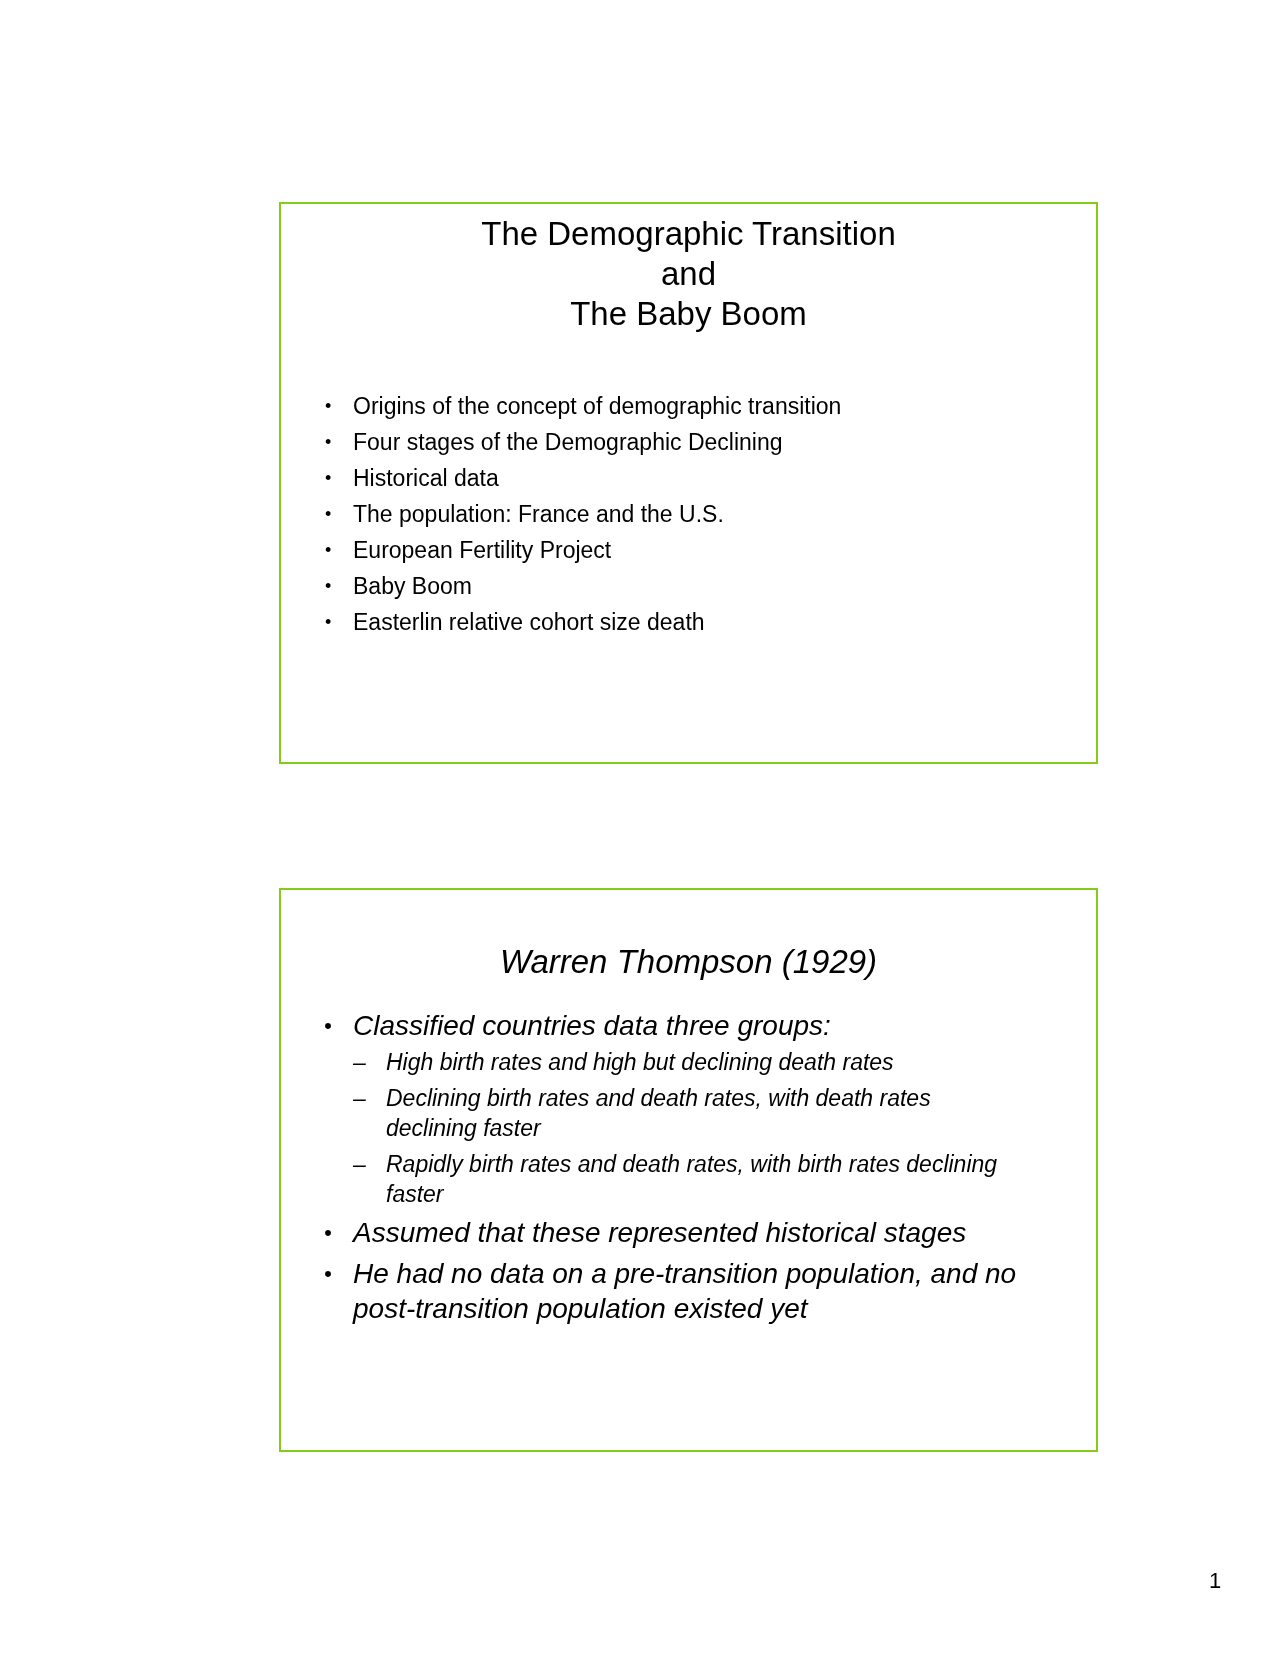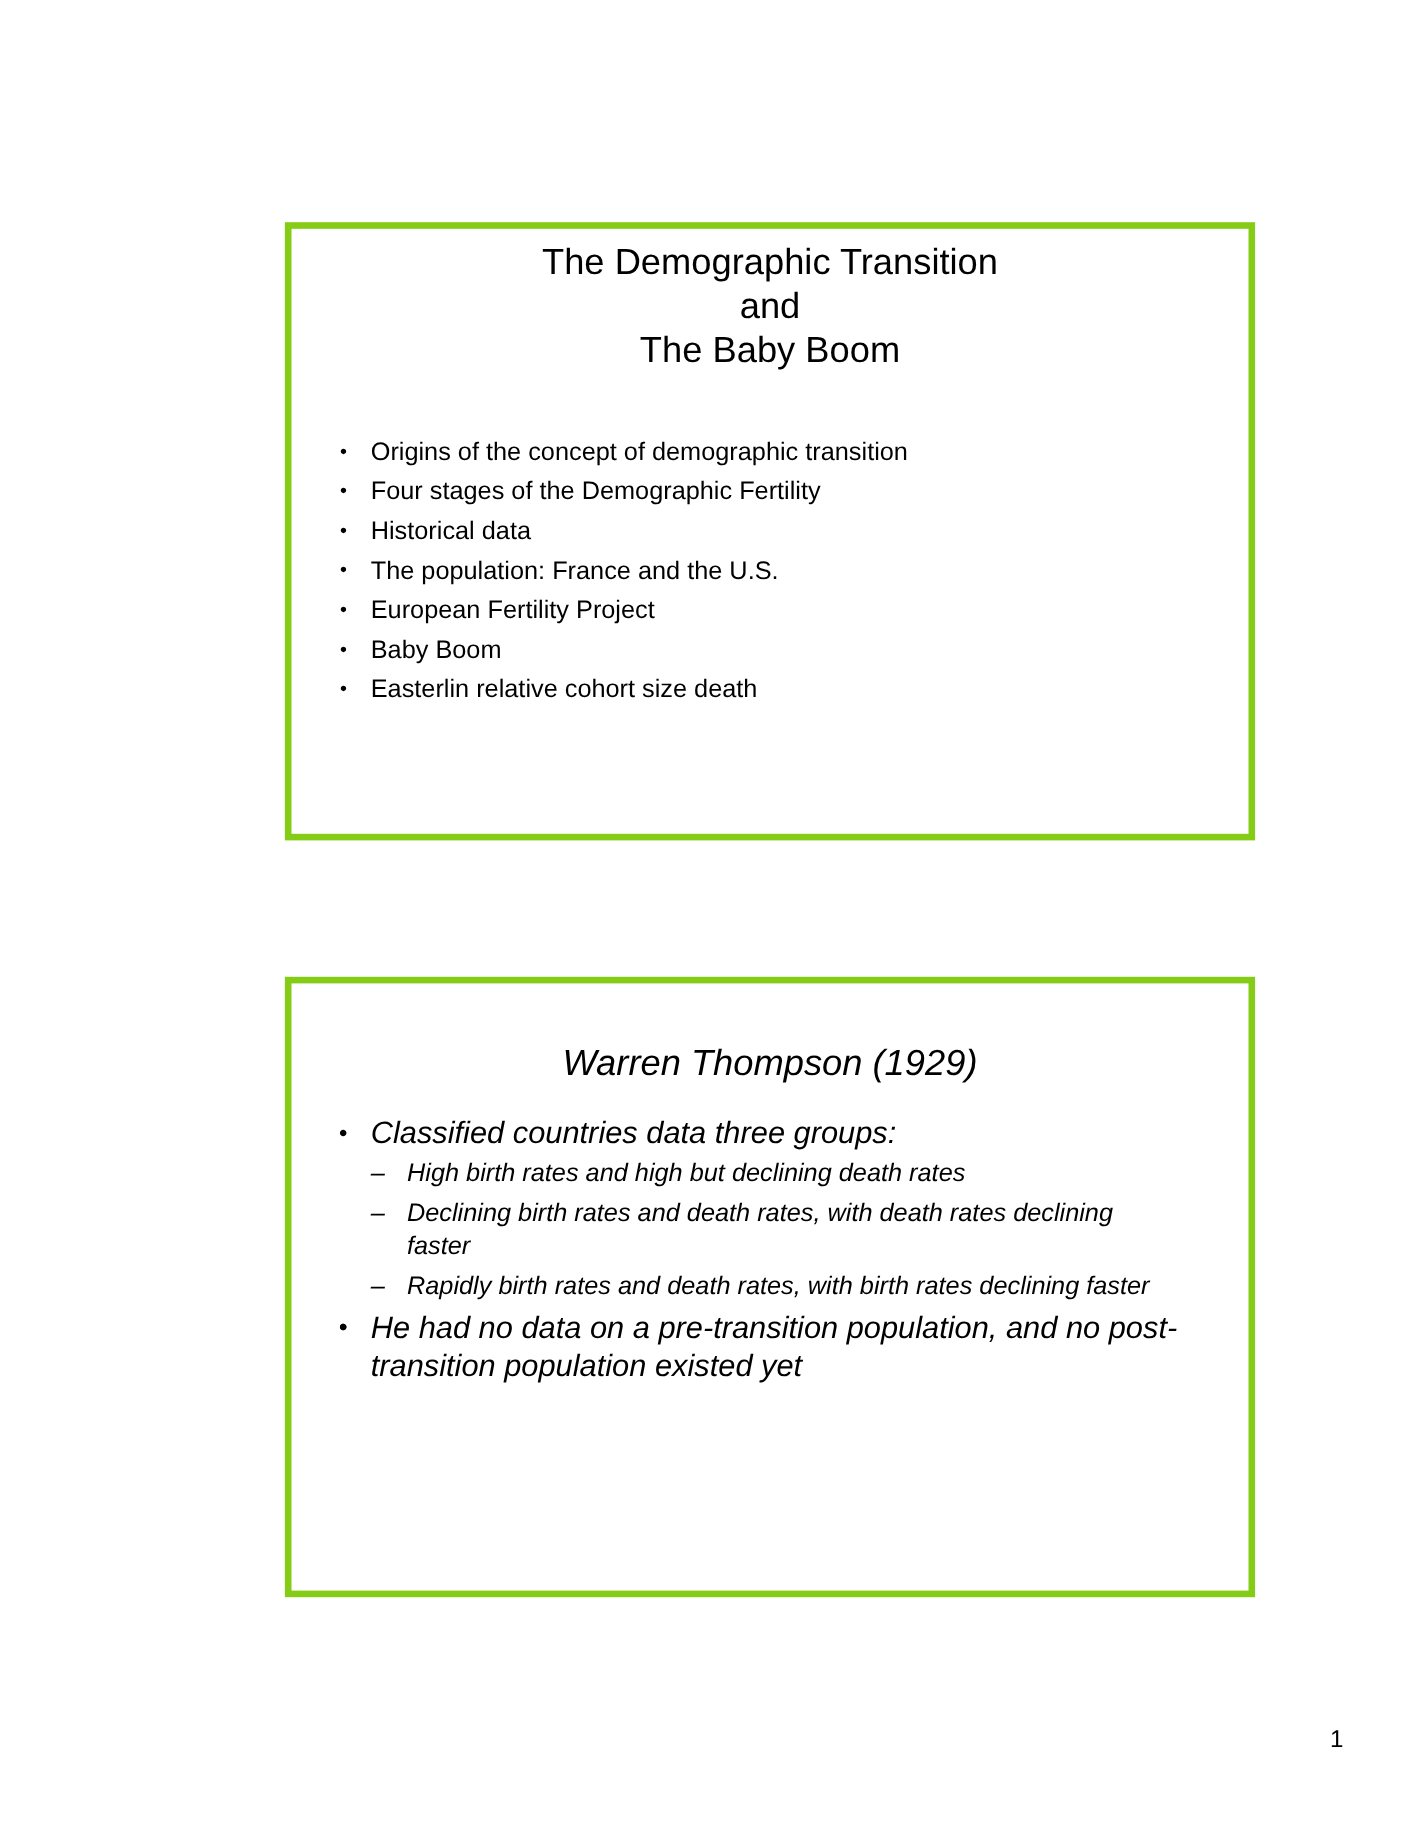--- a/index.html
+++ b/index.html
@@ -2,23 +2,23 @@
 <html><head>
   <meta charset="utf-8">
   <style>
     html, body { margin: 0; padding: 0; background: #ffffff; }
     body {
       width: 1280px; height: 1656px; position: relative; overflow: hidden;
       font-family: "Liberation Sans", sans-serif; color: #000000;
     }
     .slide {
       position: absolute;
-      left: 259px;
-      width: 882px;
-      border: 6px solid #84cc16;
+      left: 279px;
+      width: 819px;
+      border: 2px solid #84cc16;
       background: #ffffff;
       box-sizing: border-box;
     }
     #slide-1 { top: 202px; height: 562px; }
     #slide-2 { top: 888px; height: 564px; font-style: italic; }
 
     .title {
       text-align: center;
       font-size: 33px;
       line-height: 40px;
@@ -63,21 +63,21 @@
 <body>
 
 <div class="slide" id="slide-1">
   <div class="title">
     <div>The Demographic Transition</div>
     <div>and</div>
     <div>The Baby Boom</div>
   </div>
   <ul class="bullets">
     <li><span class="bullet-dot">•</span><span>Origins of the concept of demographic transition</span></li>
-    <li><span class="bullet-dot">•</span><span>Four stages of the Demographic Fertility</span></li>
+    <li><span class="bullet-dot">•</span><span>Four stages of the Demographic Declining</span></li>
     <li><span class="bullet-dot">•</span><span>Historical data</span></li>
     <li><span class="bullet-dot">•</span><span>The population: France and the U.S.</span></li>
     <li><span class="bullet-dot">•</span><span>European Fertility Project</span></li>
     <li><span class="bullet-dot">•</span><span>Baby Boom</span></li>
     <li><span class="bullet-dot">•</span><span>Easterlin relative cohort size death</span></li>
   </ul>
 </div>
 
 <div class="slide" id="slide-2">
   <div class="title">
@@ -88,20 +88,21 @@
       <span class="bullet-dot">•</span>
       <span>Classified countries data three groups:</span>
       <ul class="sub">
         <li class="lvl2"><span class="dash">–</span><span>High birth rates and high but declining death rates</span></li>
         <li class="lvl2"><span class="dash">–</span><span>Declining birth rates and death rates, with death rates declining faster</span></li>
         <li class="lvl2"><span class="dash">–</span><span>Rapidly birth rates and death rates, with birth rates declining faster</span></li>
       </ul>
     </li>
     <li class="lvl1">
       <span class="bullet-dot">•</span>
+      <span>Assumed that these represented historical stages</span>
     </li>
     <li class="lvl1">
       <span class="bullet-dot">•</span>
       <span>He had no data on a pre-transition population, and no post-transition population existed yet</span>
     </li>
   </ul>
 </div>
 
 <div class="page-number">1</div>
 

